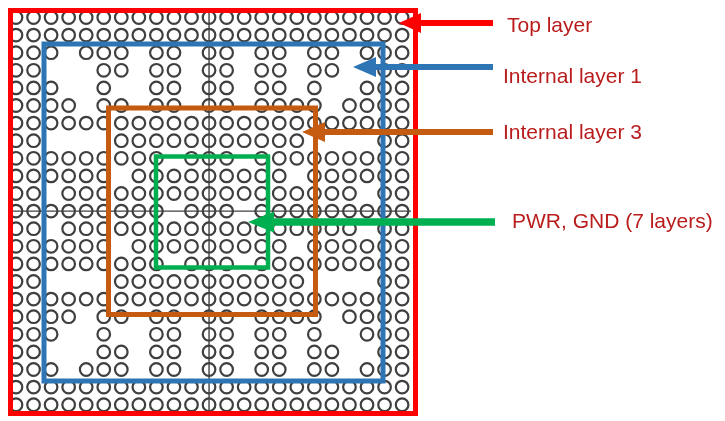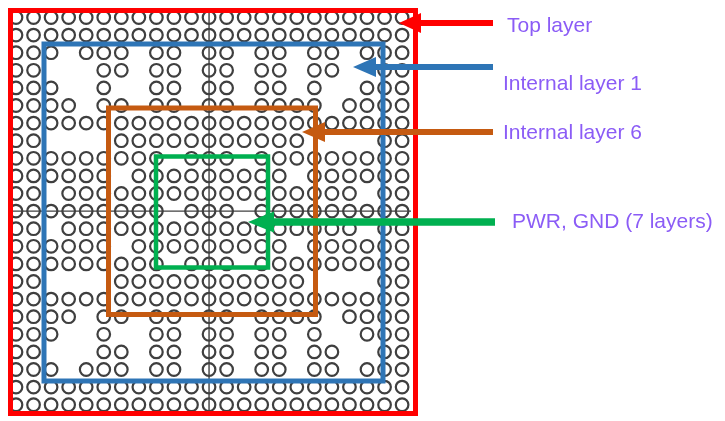--- a/index.html
+++ b/index.html
@@ -8,21 +8,21 @@
     width: 725px; height: 421px;
     background: #ffffff;
     font-family: "Liberation Sans", sans-serif;
     overflow: hidden;
   }
   #bga-svg { position: absolute; left: 0; top: 0; }
   .layer-label {
     position: absolute;
     font-size: 21px;
     line-height: 1;
-    color: #8b5cf6;
+    color: #b91c1c;
     white-space: nowrap;
     transform: translateY(-50%);
   }
 </style>
 </head>
 <body>
 
 <div id="canvas">
   <svg id="bga-svg" xmlns="http://www.w3.org/2000/svg" width="725" height="421" viewBox="0 0 725 421">
       <g stroke="#404040" stroke-width="1.4">
@@ -488,16 +488,16 @@
         <polygon points="302,132 325,122 325,142"></polygon>
         <rect x="324" y="129" width="169" height="6"></rect>
       </g>
       <g fill="#00b050" stroke="none">
         <polygon points="248,222 274,211.5 274,232.5"></polygon>
         <rect x="273" y="218.25" width="222" height="7.5"></rect>
       </g>
     </svg>
 
   <div class="layer-label" style="left: 507px; top: 24px;">Top layer</div>
-  <div class="layer-label" style="left: 503px; top: 82px;">Internal layer 1</div>
-  <div class="layer-label" style="left: 503px; top: 131px;">Internal layer 6</div>
+  <div class="layer-label" style="left: 503px; top: 75px;">Internal layer 1</div>
+  <div class="layer-label" style="left: 503px; top: 131px;">Internal layer 3</div>
   <div class="layer-label" style="left: 512px; top: 220px;">PWR, GND (7 layers)</div>
 </div>
 
 </body></html>

